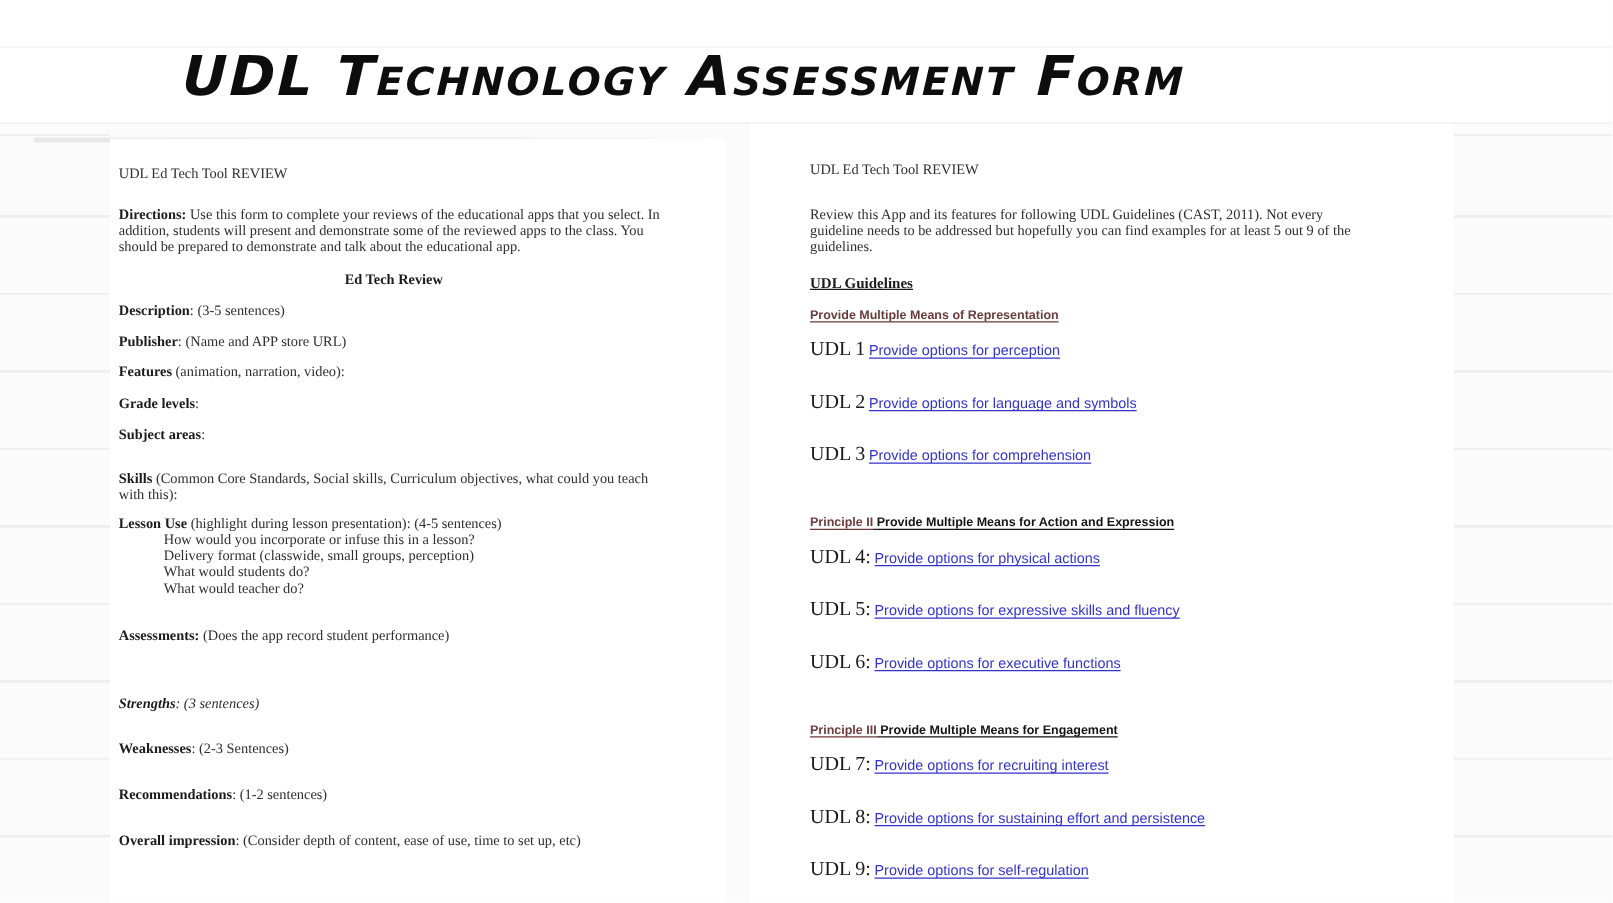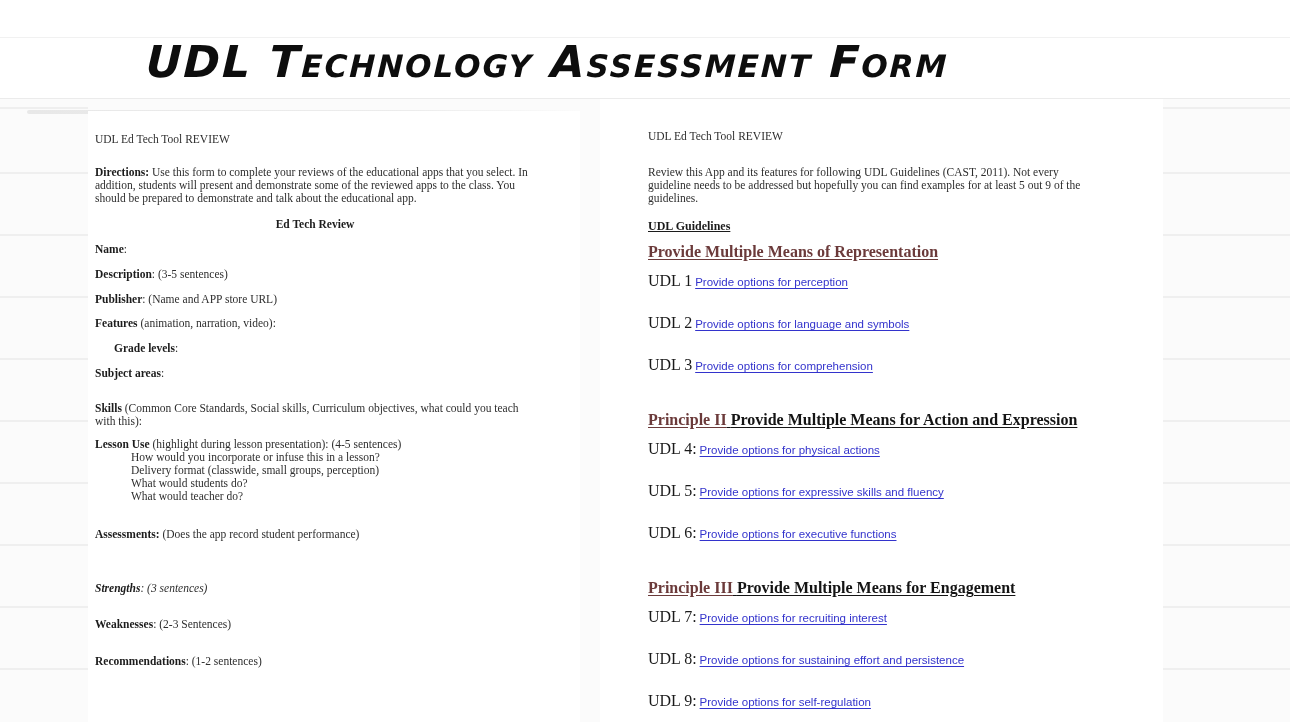--- a/index.html
+++ b/index.html
@@ -45,21 +45,21 @@
   .page-right { left:600px; top:99px;  width:563px; height:623px; }
 
   .p1-col { position:absolute; left:7px;  top:22px; width:440px; font-size:11.5px; line-height:13px; color:#2e2e2e; }
   .p2-col { position:absolute; left:48px; top:31px; width:455px; font-size:11.5px; line-height:13px; color:#2e2e2e; }
 
   .b { font-weight:bold; color:#1c1c1c; }
   .doc-title { margin-top:0; }
   .centered { text-align:center; font-weight:bold; color:#1c1c1c; }
   .indent { margin-left:36px; }
   .guide-head { font-weight:bold; text-decoration:underline; color:#1c1c1c; font-size:12px; }
-  .principle { font-family:Liberation Serif, serif; font-weight:bold; font-size:16px;
+  .principle { font-family:Liberation Sans, sans-serif; font-weight:bold; font-size:10px;
                text-decoration:underline; text-underline-offset:2px;margin-top:34px; }
   .maroon { color:#6b3a3a; }
   .dark { color:#141414; }
   a.udl-link, .udl-link {
     font-family:"Liberation Sans", sans-serif;
     color:#3333cc; text-decoration:underline; text-underline-offset:2px; cursor:pointer;
   }
   .udl-prefix { font-weight:normal; color:#1a1a1a; font-size:16px; }
 
   .row { white-space:normal; }
@@ -81,29 +81,28 @@
   <div class="page-top-shadow"></div>
 
   <div class="page page-left">
     <div class="p1-col">
       <div class="row doc-title">UDL Ed Tech Tool REVIEW</div>
 
       <div class="row" style="margin-top:20px;"><span class="b">Directions:</span><span> Use this form to complete your reviews of the educational apps that you select. In addition, students will present and demonstrate some of the reviewed apps to the class.  You should be prepared to demonstrate and talk about the educational app.</span></div>
 
       <div class="row centered" style="margin-top:13px;">Ed Tech Review</div>
 
-      <div class="row" style="margin-top:12px;"><span class="b">Name</span><span>:</span></div>
 
       <div class="row" style="margin-top:12px;"><span class="b">Description</span><span>: (3-5 sentences)</span></div>
 
       <div class="row" style="margin-top:12px;"><span class="b">Publisher</span><span>: (Name and APP store URL)</span></div>
 
       <div class="row" style="margin-top:11px;"><span class="b">Features</span><span> (animation, narration, video):</span></div>
 
-      <div class="row" style="margin-top:12px;margin-left:19px;"><span class="b">Grade levels</span><span>:</span></div>
+      <div class="row" style="margin-top:12px;"><span class="b">Grade levels</span><span>:</span></div>
 
       <div class="row" style="margin-top:12px;"><span class="b">Subject areas</span><span>:</span></div>
 
       <div class="row" style="margin-top:22px;"><span class="b">Skills</span><span> (Common Core Standards, Social skills, Curriculum objectives, what could you teach with this):</span></div>
 
       <div class="row" style="margin-top:10px;">
         <div><span class="b">Lesson Use</span><span> (highlight during lesson presentation): (4-5 sentences)</span></div>
         <div class="indent">How would you incorporate or infuse this in a lesson?</div>
         <div class="indent">Delivery format (classwide, small groups, perception)</div>
         <div class="indent">What would students do?</div>
@@ -111,20 +110,21 @@
       </div>
 
       <div class="row" style="margin-top:25px;"><span class="b">Assessments:</span><span> (Does the app record student performance)</span></div>
 
       <div class="row" style="margin-top:41px;font-style:italic;"><span class="b">Strengths</span><span>:  (3 sentences)</span></div>
 
       <div class="row" style="margin-top:23px;"><span class="b">Weaknesses</span><span>: (2-3 Sentences)</span></div>
 
       <div class="row" style="margin-top:24px;"><span class="b">Recommendations</span><span>: (1-2 sentences)</span></div>
 
+      <div class="row" style="margin-top:24px;"><span class="b">Overall impression</span><span>: (Consider depth of content, ease of use, time to set up, etc)</span></div>
     </div>
   </div>
 
   <div class="page page-right">
     <div class="p2-col">
       <div class="row">UDL Ed Tech Tool REVIEW</div>
 
       <div class="row" style="margin-top:23px;">Review this App and its features for following UDL Guidelines (CAST, 2011).  Not every guideline needs to be addressed but hopefully you can find examples for at least 5 out 9 of the guidelines.</div>
 
       <div class="row guide-head" style="margin-top:15px; display:inline-block;">UDL  Guidelines</div>

